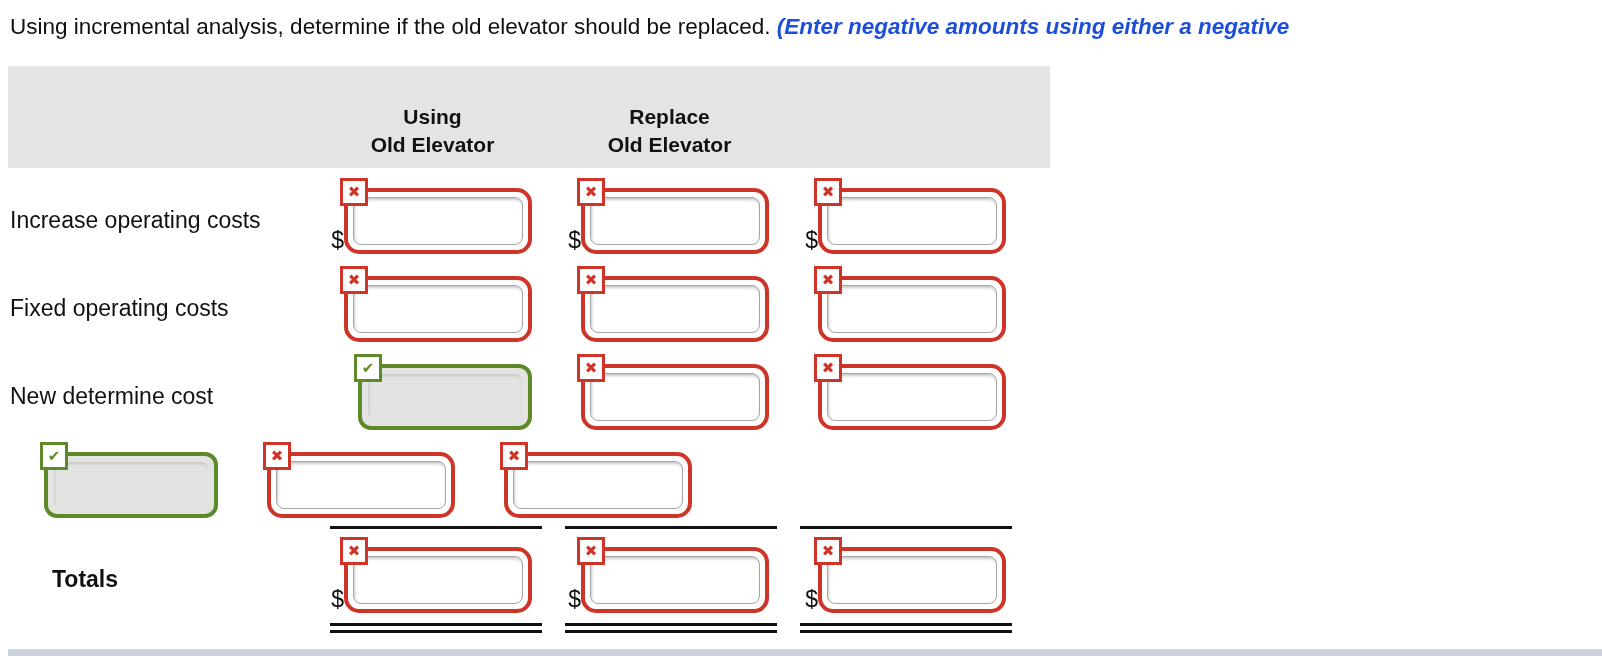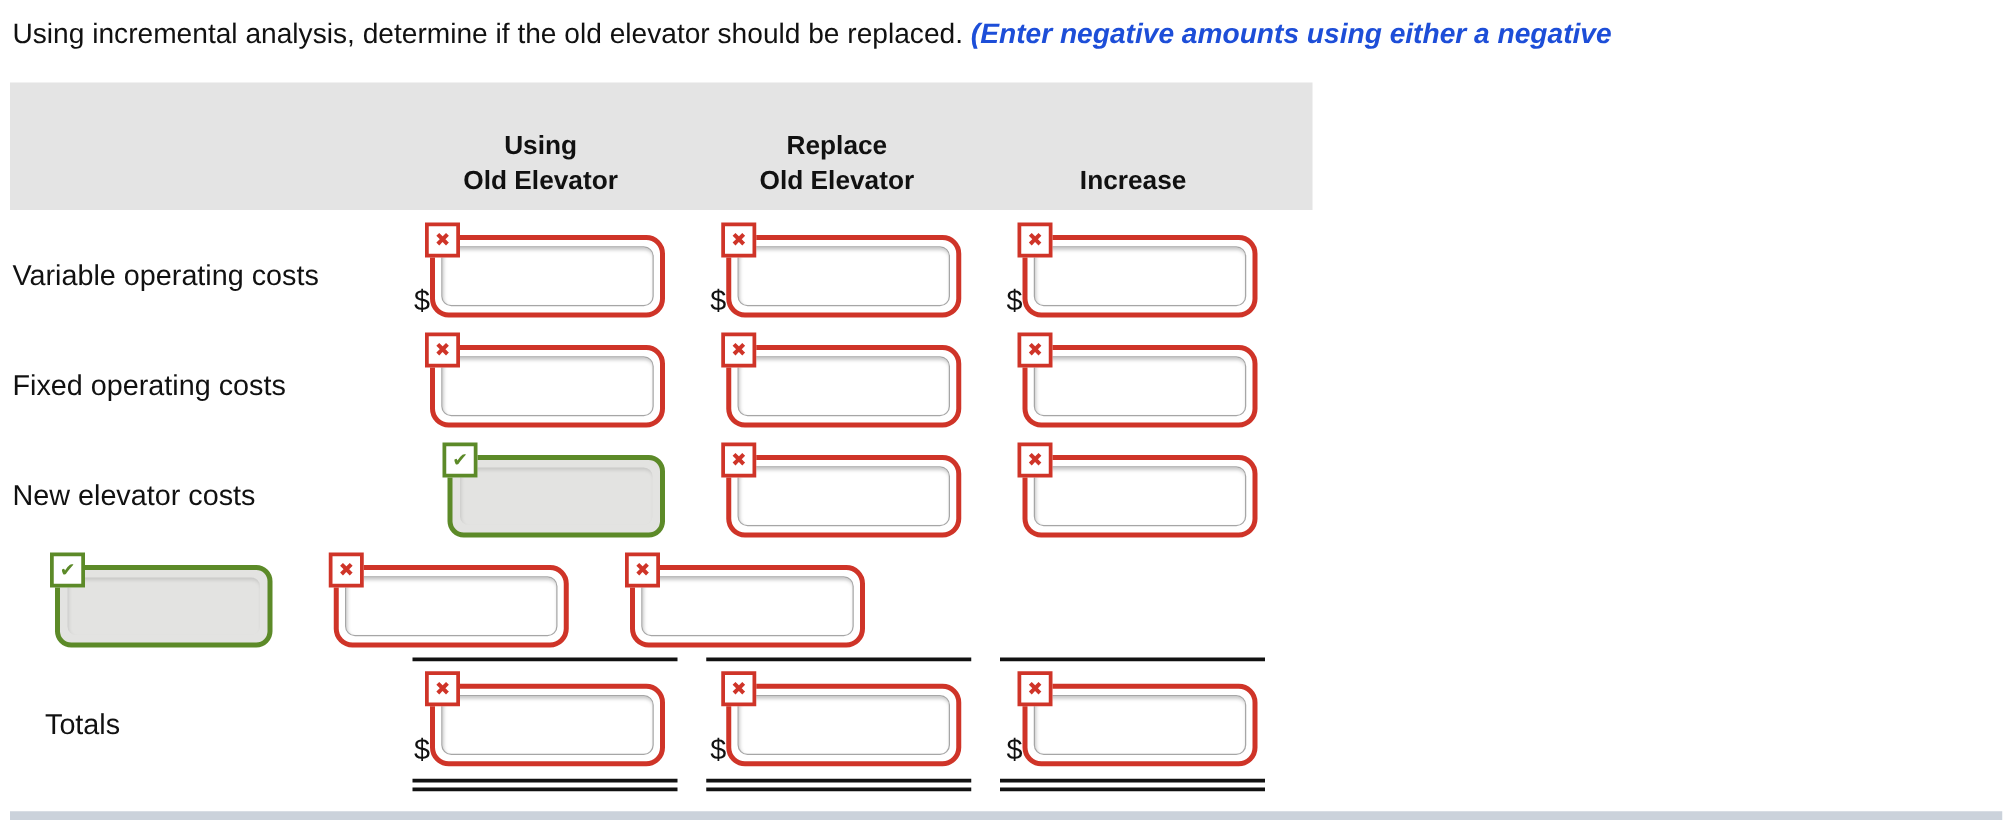--- a/index.html
+++ b/index.html
@@ -21,21 +21,21 @@
   .th-spacer { width:306px; }
   .th { width:237px; text-align:center; font-weight:bold; font-size:21px; line-height:28px; }
 
   .tbody { }
   .trow { display:flex; margin-top:8px; }
   .trow.first { margin-top:6px; }
   .rowlabel {
     width:314px; box-sizing:border-box; padding-left:10px; padding-top:12px;
     font-size:23px; display:flex; align-items:center;
   }
-  .rowlabel.total-label { padding-left:36px; }
+  .rowlabel.total-label { padding-left:52px;font-weight:bold; }
 
   .cellwrap {
     width:237px; box-sizing:border-box; padding-left:12px; height:80px;
     display:flex; align-items:flex-end; position:relative;
   }
   .dollar { width:18px; font-size:23px; text-align:right; padding-bottom:0px; flex:0 0 auto; }
 
   .cellbox {
     position:relative; flex:0 0 auto; box-sizing:content-box;
     width:170px; height:48px; padding:5px;
@@ -90,28 +90,27 @@
   <div class="th-spacer"></div>
   <div class="th">
     <div>Using</div>
     <div>Old Elevator</div>
   </div>
   <div class="th">
     <div>Replace</div>
     <div>Old Elevator</div>
   </div>
   <div class="th">
-    <div>Increase</div>
   </div>
 </div>
 
 <div class="tbody">
 
   <div class="trow first">
-    <div class="rowlabel">Variable operating costs</div>
+    <div class="rowlabel">Increase operating costs</div>
     <div class="cellwrap">
       <span class="dollar">$</span>
       <div class="cellbox error">
         <span class="badge">✖</span>
         <input class="field" type="text" value="" style="">
       </div>
     </div>
     <div class="cellwrap">
       <span class="dollar">$</span>
       <div class="cellbox error">
@@ -147,21 +146,21 @@
     <div class="cellwrap">
       <span class="dollar"></span>
       <div class="cellbox error">
         <span class="badge">✖</span>
         <input class="field" type="text" value="" style="">
       </div>
     </div>
   </div>
 
   <div class="trow">
-    <div class="rowlabel">New elevator costs</div>
+    <div class="rowlabel">New determine cost</div>
     <div class="cellwrap">
       <span class="dollar"></span>
       <div class="cellbox valid">
         <span class="badge">✔</span>
         <input class="field" type="text" value="" disabled="" style="">
       </div>
     </div>
     <div class="cellwrap">
       <span class="dollar"></span>
       <div class="cellbox error">

